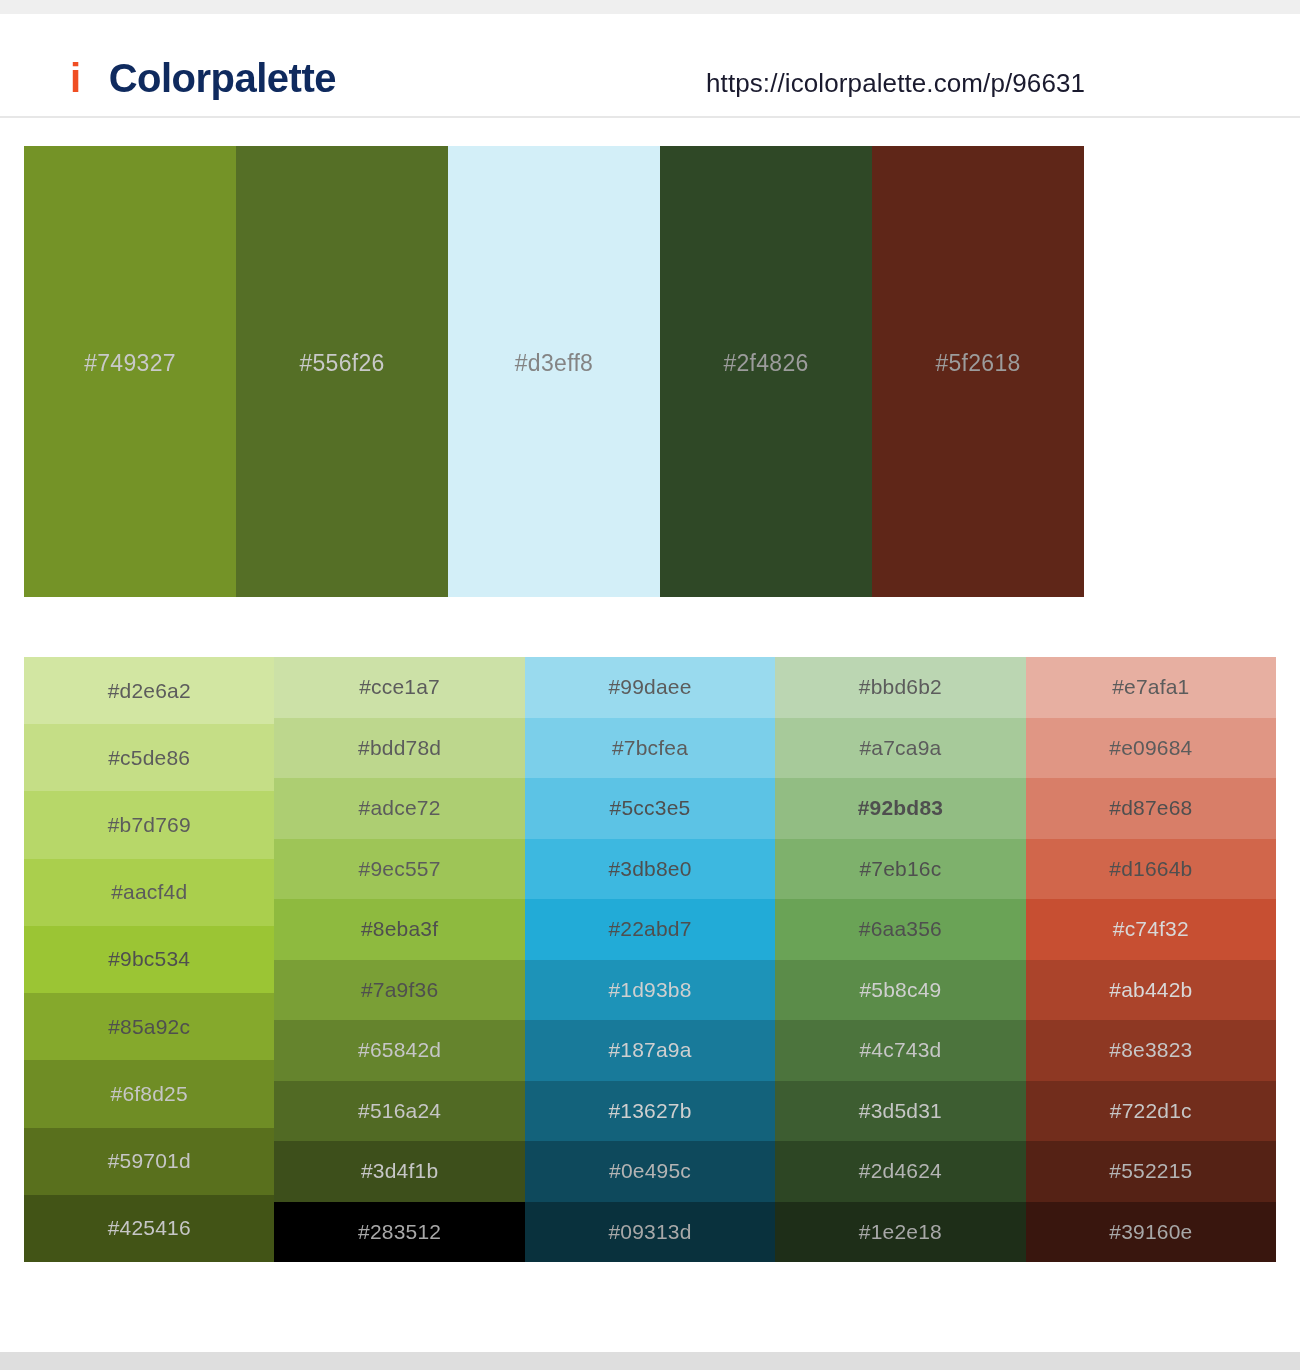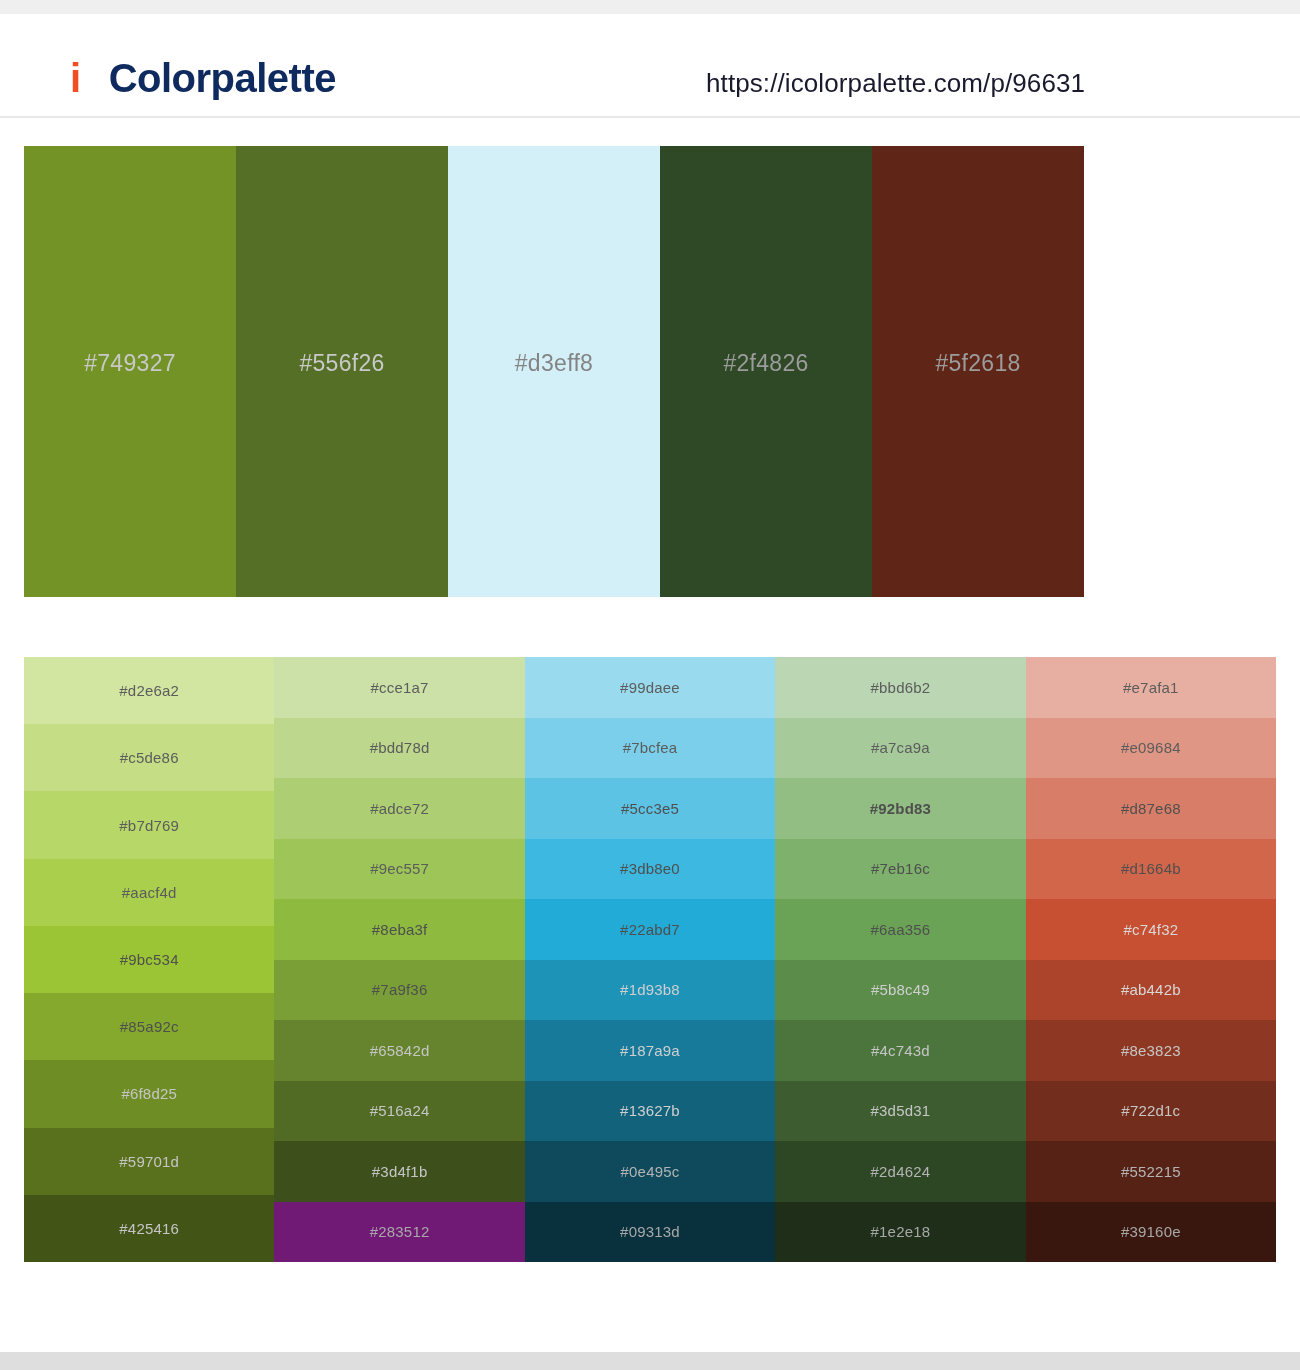--- a/index.html
+++ b/index.html
@@ -98,21 +98,21 @@
   .grid-col {
     flex: 1 1 0;
     display: flex;
     flex-direction: column;
   }
   .grid-cell {
     flex: 1 1 0;
     display: flex;
     align-items: center;
     justify-content: center;
-    font-size: 15px;
+    font-size: 21px;
     letter-spacing: 0.2px;
   }
 
   
   .bottom-strip {
     position: absolute;
     left: 0;
     top: 1352px;
     width: 1300px;
     height: 18px;
@@ -164,21 +164,21 @@
     <div class="grid-col">
       <div class="grid-cell" style="background: rgb(204, 225, 167); color: rgb(92, 92, 92);">#cce1a7</div>
       <div class="grid-cell" style="background: rgb(189, 215, 141); color: rgb(92, 92, 92);">#bdd78d</div>
       <div class="grid-cell" style="background: rgb(173, 206, 114); color: rgb(92, 92, 92);">#adce72</div>
       <div class="grid-cell" style="background: rgb(158, 197, 87); color: rgb(92, 92, 92);">#9ec557</div>
       <div class="grid-cell" style="background: rgb(142, 186, 63); color: rgb(79, 79, 79);">#8eba3f</div>
       <div class="grid-cell" style="background: rgb(122, 159, 54); color: rgb(79, 79, 79);">#7a9f36</div>
       <div class="grid-cell" style="background: rgb(101, 132, 45); color: rgb(198, 198, 198);">#65842d</div>
       <div class="grid-cell" style="background: rgb(81, 106, 36); color: rgb(198, 198, 198);">#516a24</div>
       <div class="grid-cell" style="background: rgb(61, 79, 27); color: rgb(198, 198, 198);">#3d4f1b</div>
-      <div class="grid-cell" style="background: #701a75; color: rgb(168, 168, 168); text-align: center;">#283512</div>
+      <div class="grid-cell" style="background: #000000; color: rgb(168, 168, 168); text-align: center;">#283512</div>
     </div>
     <div class="grid-col">
       <div class="grid-cell" style="background: rgb(153, 218, 238); color: rgb(92, 92, 92);">#99daee</div>
       <div class="grid-cell" style="background: rgb(123, 207, 234); color: rgb(92, 92, 92);">#7bcfea</div>
       <div class="grid-cell" style="background: rgb(92, 195, 229); color: rgb(79, 79, 79);">#5cc3e5</div>
       <div class="grid-cell" style="background: rgb(61, 184, 224); color: rgb(79, 79, 79);">#3db8e0</div>
       <div class="grid-cell" style="background: rgb(34, 171, 215); color: rgb(79, 79, 79);">#22abd7</div>
       <div class="grid-cell" style="background: rgb(29, 147, 184); color: rgb(207, 207, 207);">#1d93b8</div>
       <div class="grid-cell" style="background: rgb(24, 122, 154); color: rgb(207, 207, 207);">#187a9a</div>
       <div class="grid-cell" style="background: rgb(19, 98, 123); color: rgb(207, 207, 207);">#13627b</div>

